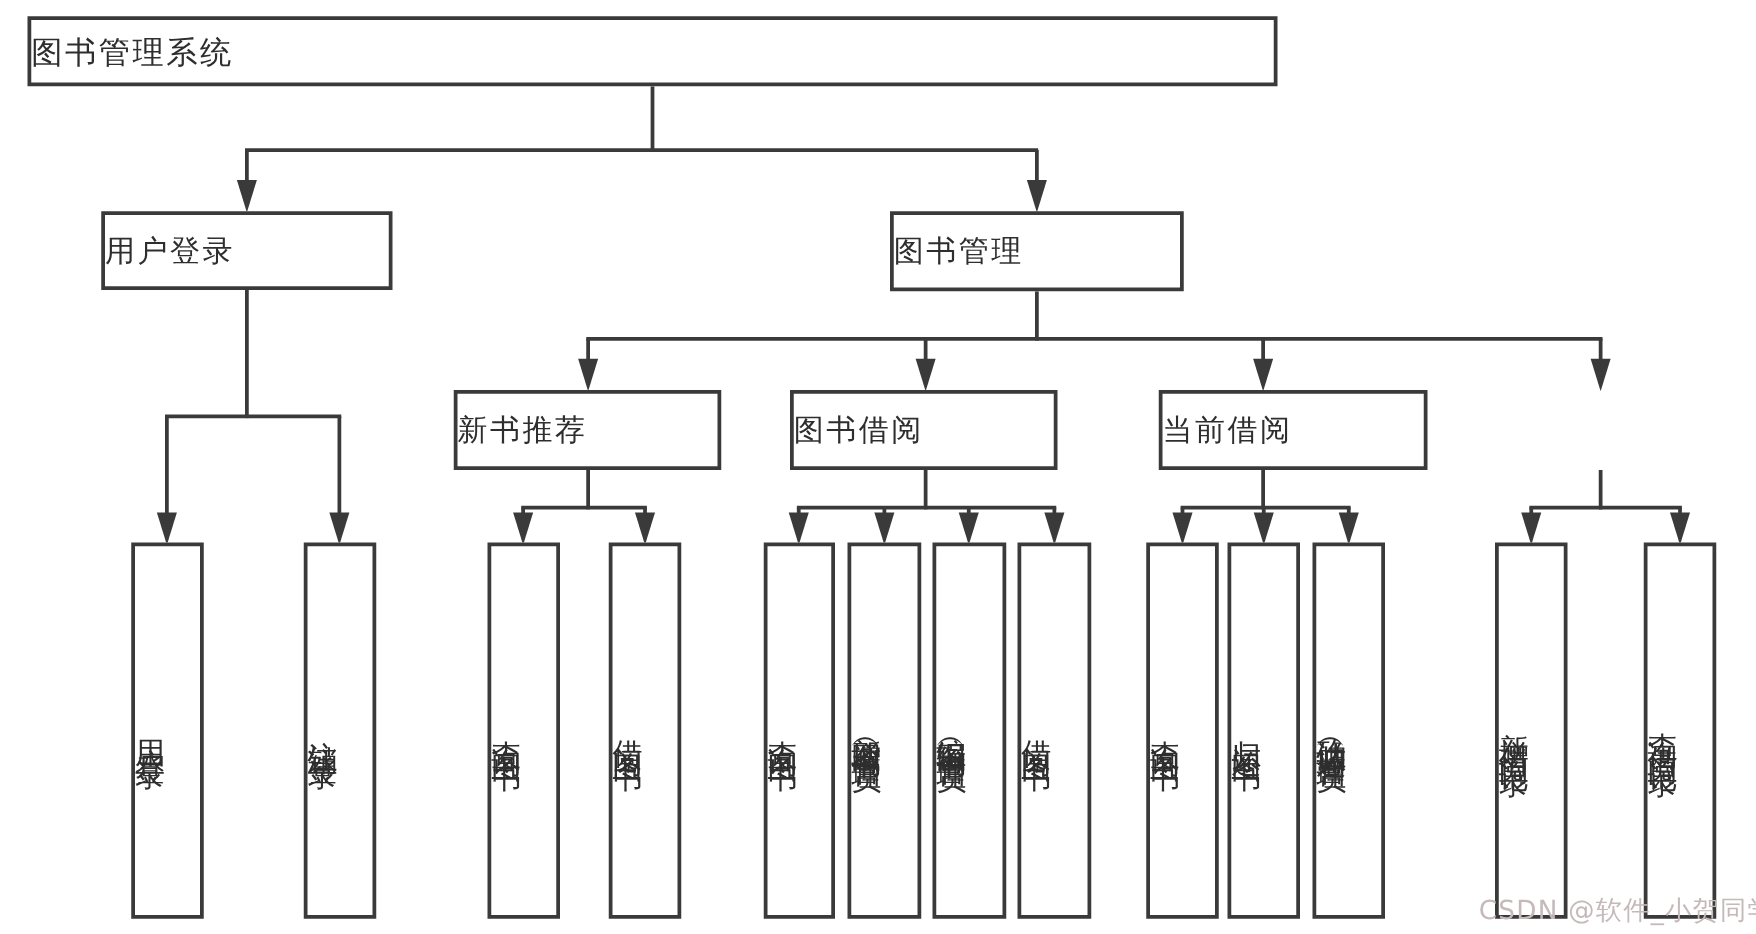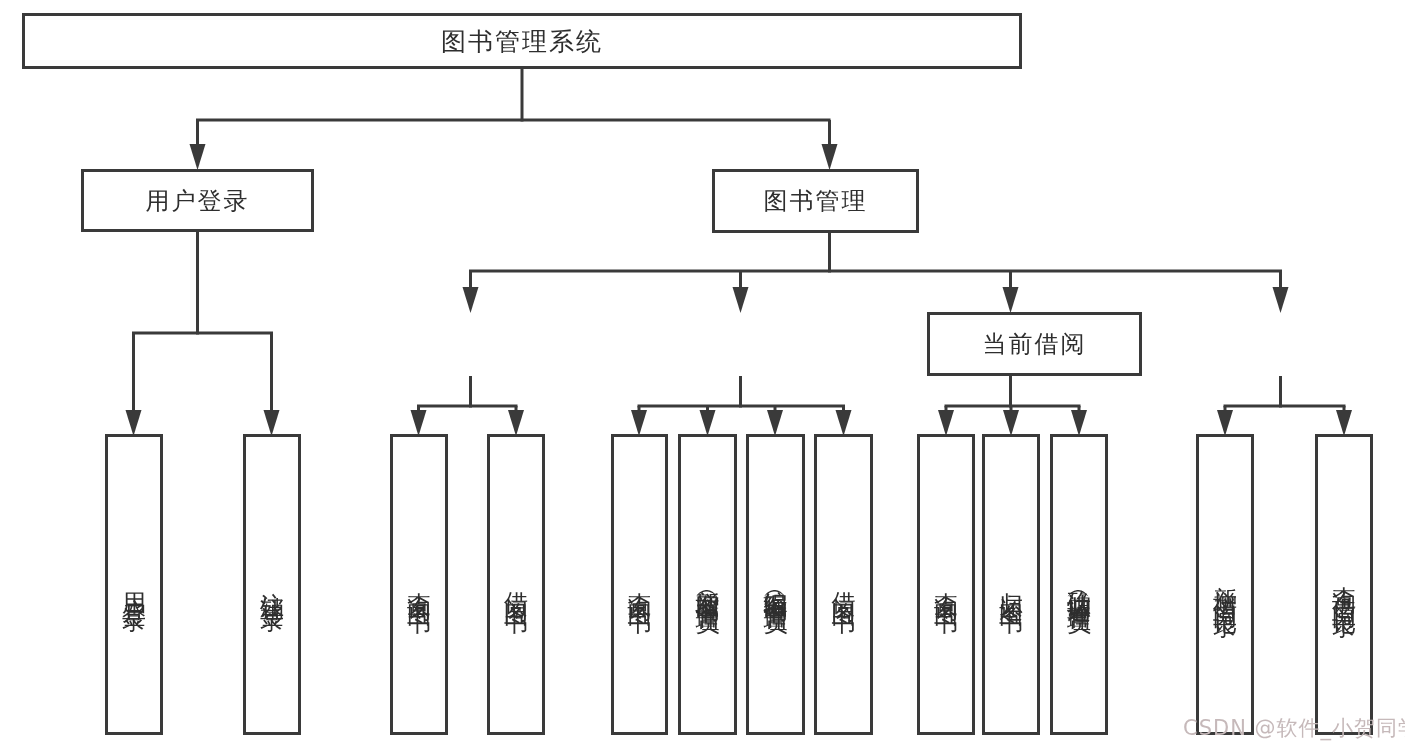--- a/index.html
+++ b/index.html
@@ -9,21 +9,21 @@
     background:#ffffff;
     font-family:"DejaVu Sans","Liberation Sans",sans-serif;
     overflow:hidden;
   }
   #wires{position:absolute;left:0;top:0;z-index:1;}
   .node{
     position:absolute;
     box-sizing:border-box;
     background:#ffffff;
     border:3px solid #3a3a3a;
-    display:flex;align-items:center;justify-content:center;
+    display:flex;align-items:center;
     color:#2e2e2e;
     z-index:2;
   }
   .h-label{
     font-size:24px;
     letter-spacing:2px;
     white-space:nowrap;
     line-height:1;
   }
   .root-label{font-size:25px;}
@@ -119,24 +119,30 @@
     </g>
   </svg>
 
   <div class="node" style="left:22px;top:13px;width:1000px;height:56px;">
     <span class="h-label root-label">图书管理系统</span>
   </div>
 
   <div class="node" style="left:81px;top:169px;width:233px;height:63px;">
     <span class="h-label">用户登录</span>
   </div>
-  <div class="node" style="left:712px;top:169px;width:207px;height:64px;">
+  <div class="node" style="left:712px;top:169px;width:235px;height:64px;">
     <span class="h-label">图书管理</span>
   </div>
 
+  <div class="node" style="left:363px;top:312px;width:214px;height:64px;">
+    <span class="h-label">新书推荐</span>
+  </div>
+  <div class="node" style="left:632px;top:312px;width:214px;height:64px;">
+    <span class="h-label">图书借阅</span>
+  </div>
   <div class="node" style="left:903px;top:312px;width:215px;height:64px;margin-left:24px;">
     <span class="h-label">当前借阅</span>
   </div>
 
   <div class="node" style="left:105px;top:434px;width:58px;height:301px;">
     <span class="v-label">用户登录</span>
   </div>
   <div class="node" style="left:243px;top:434px;width:58px;height:301px;">
     <span class="v-label">注销登录</span>
   </div>

